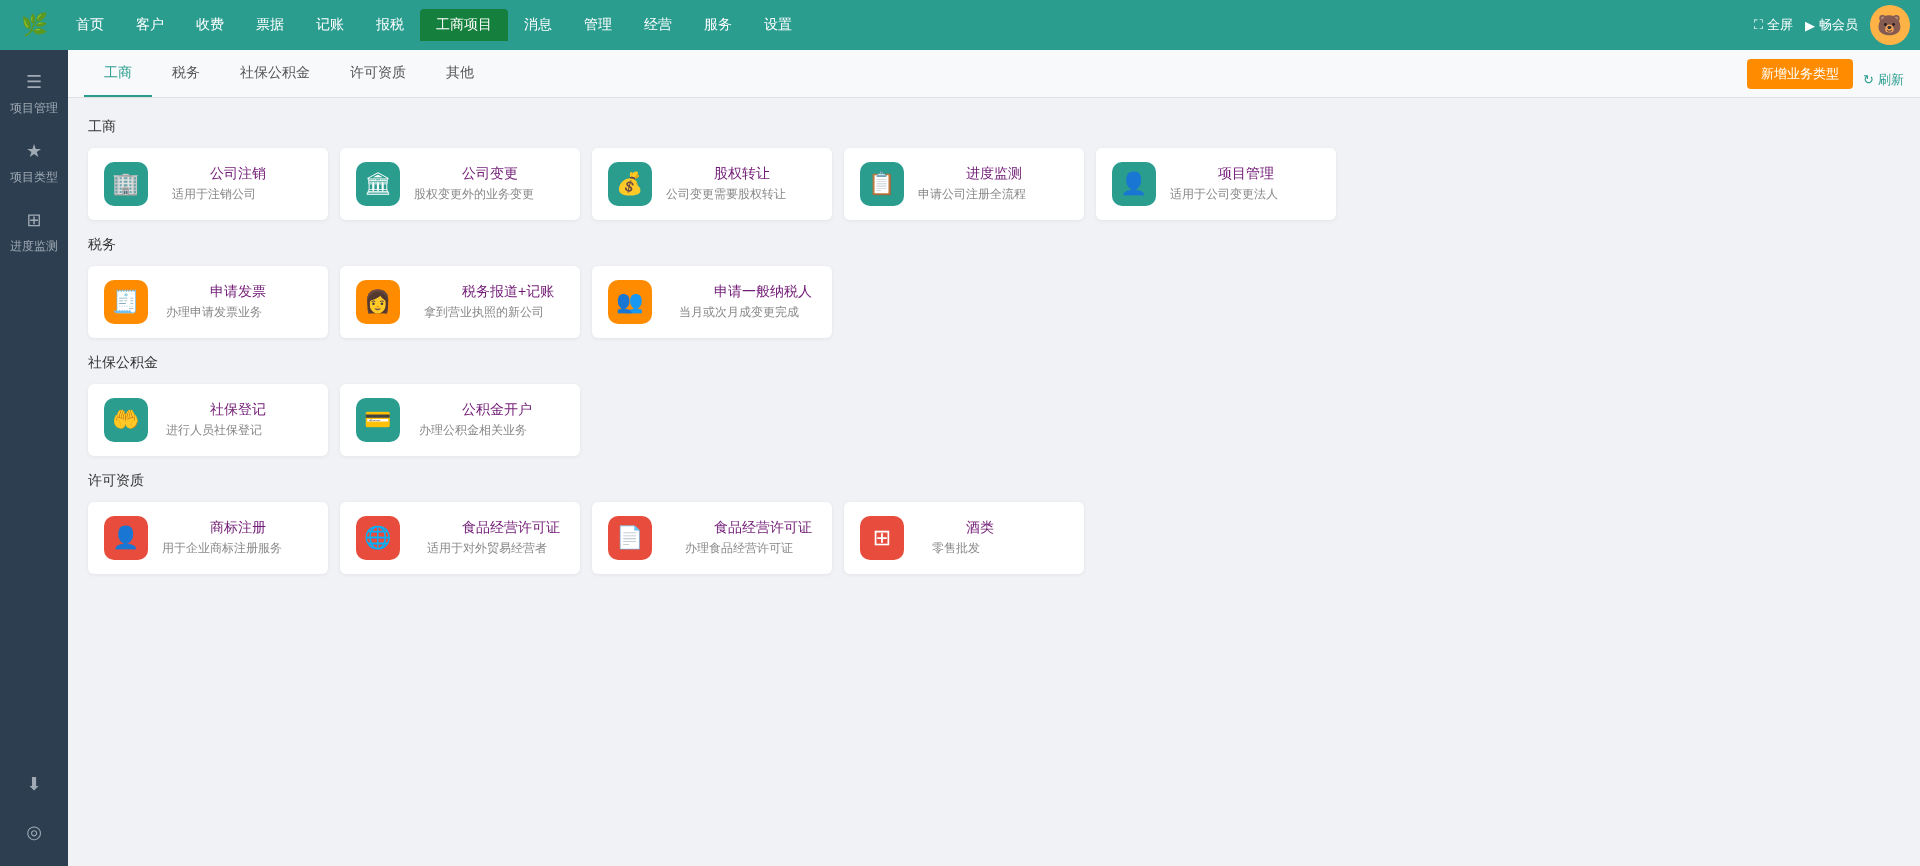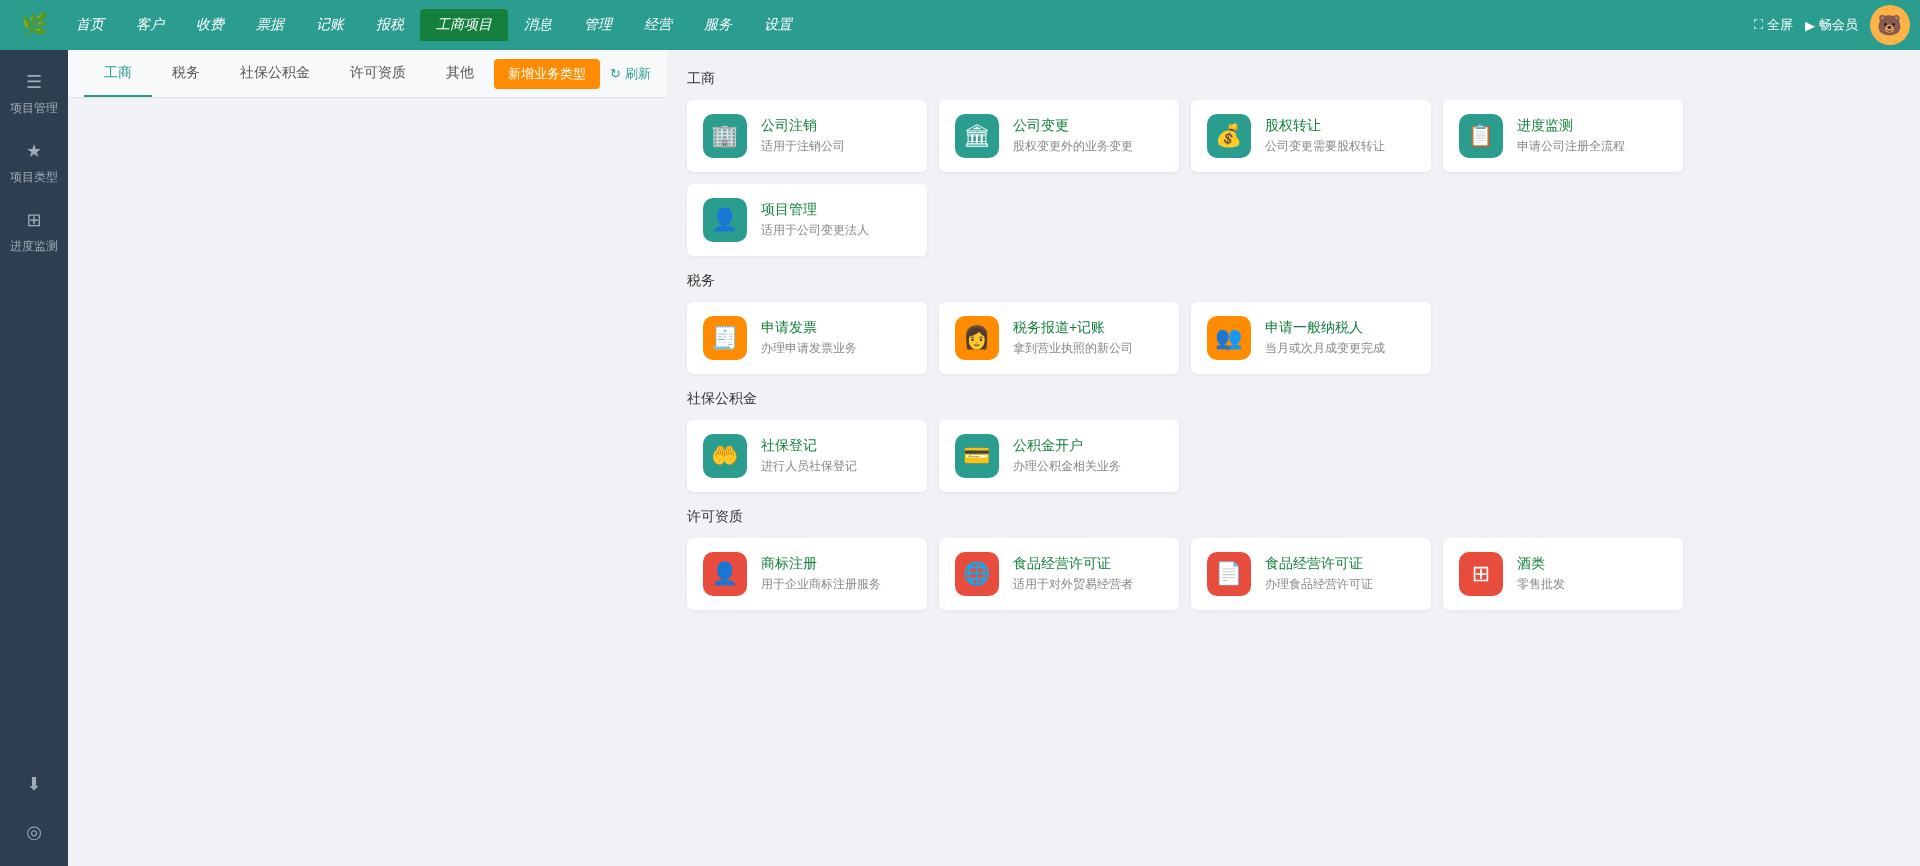--- a/index.html
+++ b/index.html
@@ -31,21 +31,20 @@
     }
     .nav-item {
       color: white;
       padding: 0 16px;
       height: 32px;
       display: flex;
       align-items: center;
       cursor: pointer;
       font-size: 14px;
       white-space: nowrap;
-      font-style: italic;
     }
     .nav-item.active {
       background: #15803d;
       border-radius: 4px 4px 0 0;
     }
     .top-nav-right {
       display: flex;
       align-items: center;
       gap: 12px;
       color: white;
@@ -103,21 +102,21 @@
       margin-top: auto;
       width: 100%;
       padding-bottom: 10px;
     }
 
     
     .content-area {
       flex: 1;
       background: #f0f2f5;
       display: flex;
-      flex-direction: row;
+      flex-direction: column;
       overflow: hidden;
     }
 
     
     .tab-bar {
       background: #f8f9fa;
       border-bottom: 1px solid #e0e0e0;
       display: flex;
       align-items: center;
       padding: 0 16px;
@@ -141,21 +140,21 @@
       border-bottom: 2px solid transparent;
       white-space: nowrap;
     }
     .tab.active {
       color: #2a9d8f;
       border-bottom: 2px solid #2a9d8f;
       font-weight: 500;
     }
     .tab-actions {
       display: flex;
-      align-items: center;
+      align-items: flex-end;
       gap: 10px;
     }
     .btn-new-type {
       background: #ff8c00;
       color: white;
       border: none;
       padding: 6px 14px;
       border-radius: 4px;
       cursor: pointer;
       font-size: 13px;
@@ -213,21 +212,21 @@
       width: 44px;
       height: 44px;
       border-radius: 10px;
       display: flex;
       align-items: center;
       justify-content: center;
       font-size: 22px;
       flex-shrink: 0;
     }
     .card-info { display: flex; flex-direction: column; gap: 3px; }
-    .card-name { font-size: 14px; color: #15803d; font-weight: 500; }
+    .card-name { font-size: 14px; color: #701a75; font-weight: 500; margin-left: 48px; }
     .card-desc { font-size: 12px; color: #888; text-align: center; }
 
     
     .icon-teal { background: #2a9d8f; color: white; }
     .icon-orange { background: #ff8c00; color: white; }
     .icon-red { background: #e74c3c; color: white; }
 
     
     .scroll-content::-webkit-scrollbar { width: 8px; }
     .scroll-content::-webkit-scrollbar-track { background: #f0f0f0; }

